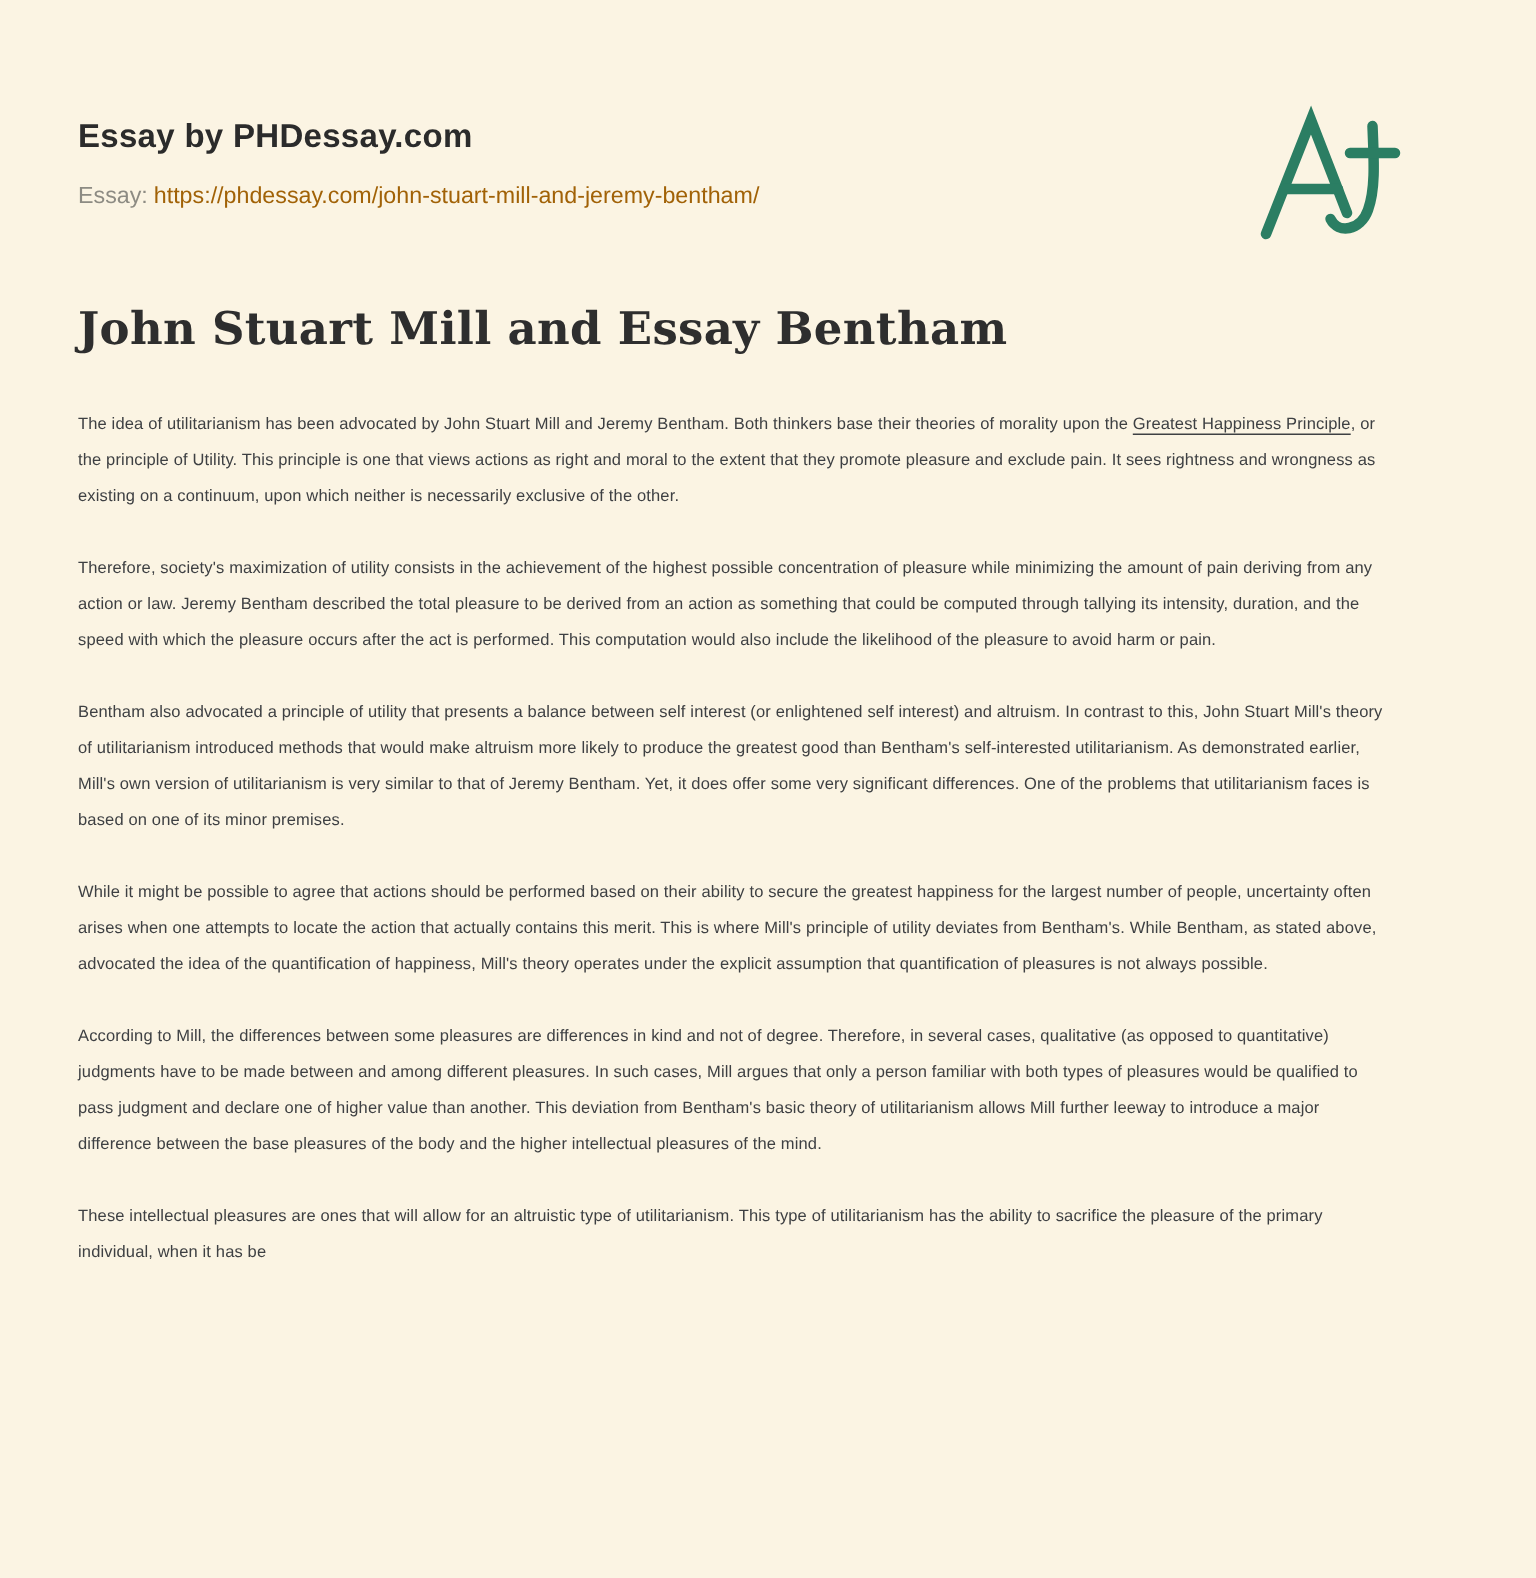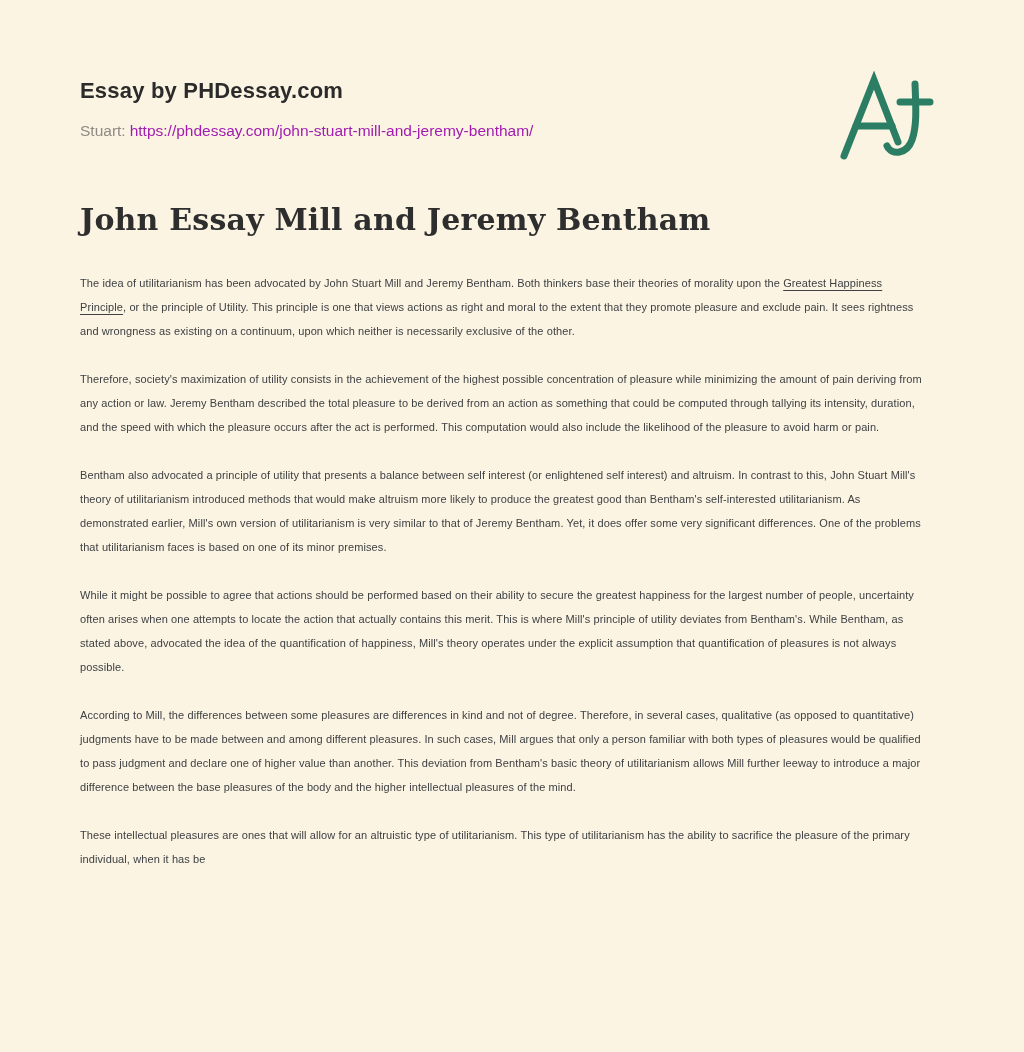--- a/index.html
+++ b/index.html
@@ -7,36 +7,36 @@
   body {
     background: #FBF4E3;
     font-family: "Liberation Sans", sans-serif;
     color: #3E4043;
     overflow: hidden;
   }
   .page {
     position: relative;
     width: 1024px;
     height: 956px;
-    padding: 78px 96px 0 80px;
+    padding: 78px 96px 0 52px;
   }
   .site-header {
     font-size: 22px;
     font-weight: 700;
     color: #2B2B2B;
     letter-spacing: 0.2px;
     margin-bottom: 18px;
   }
   .source-line {
     font-size: 15.5px;
     color: #8D8B83;
     margin-bottom: 62px;
   }
   .source-line a {
-    color: #a21caf;
+    color: #a16207;
     text-decoration: none;
     margin-left: 4px;
   }
   .logo {
     position: absolute;
     top: 68px;
     right: 88px;
     width: 100px;
     height: 100px;
   }
@@ -62,35 +62,35 @@
   }
 </style>
 </head>
 <body>
 
 <div class="page">
 
   <div class="site-header">Essay by PHDessay.com</div>
 
   <div class="source-line">
-    <span>Stuart:</span><a href="#">https://phdessay.com/john-stuart-mill-and-jeremy-bentham/</a>
+    <span>Essay:</span><a href="#">https://phdessay.com/john-stuart-mill-and-jeremy-bentham/</a>
   </div>
 
   <div class="logo">
     <svg viewBox="0 0 100 100" width="100" height="100" fill="none" stroke="#2B7E63" stroke-width="7" stroke-linecap="round">
 
       <path d="M8 88 L38 12 L62 74"></path>
       <path d="M20 58 L56 58"></path>
 
       <path d="M79 16 C80 40 81 58 76 72 C71 86 56 88 51 78"></path>
       <path d="M64 34 L94 34"></path>
     </svg>
   </div>
 
-  <h1 class="essay-title">John Essay Mill and Jeremy Bentham</h1>
+  <h1 class="essay-title">John Stuart Mill and Essay Bentham</h1>
 
   <div class="essay-body">
 
     <p><span>The idea of utilitarianism has been advocated by John Stuart Mill and Jeremy Bentham. Both thinkers base their theories of morality upon the </span><a href="#" class="inline-link">Greatest Happiness Principle</a><span>, or the principle of Utility. This principle is one that views actions as right and moral to the extent that they promote pleasure and exclude pain. It sees rightness and wrongness as existing on a continuum, upon which neither is necessarily exclusive of the other.</span></p>
 
     <p>Therefore, society's maximization of utility consists in the achievement of the highest possible concentration of pleasure while minimizing the amount of pain deriving from any action or law. Jeremy Bentham described the total pleasure to be derived from an action as something that could be computed through tallying its intensity, duration, and the speed with which the pleasure occurs after the act is performed. This computation would also include the likelihood of the pleasure to avoid harm or pain.</p>
 
     <p>Bentham also advocated a principle of utility that presents a balance between self interest (or enlightened self interest) and altruism. In contrast to this, John Stuart Mill's theory of utilitarianism introduced methods that would make altruism more likely to produce the greatest good than Bentham's self-interested utilitarianism. As demonstrated earlier, Mill's own version of utilitarianism is very similar to that of Jeremy Bentham. Yet, it does offer some very significant differences. One of the problems that utilitarianism faces is based on one of its minor premises.</p>
 
     <p>While it might be possible to agree that actions should be performed based on their ability to secure the greatest happiness for the largest number of people, uncertainty often arises when one attempts to locate the action that actually contains this merit. This is where Mill's principle of utility deviates from Bentham's. While Bentham, as stated above, advocated the idea of the quantification of happiness, Mill's theory operates under the explicit assumption that quantification of pleasures is not always possible.</p>

